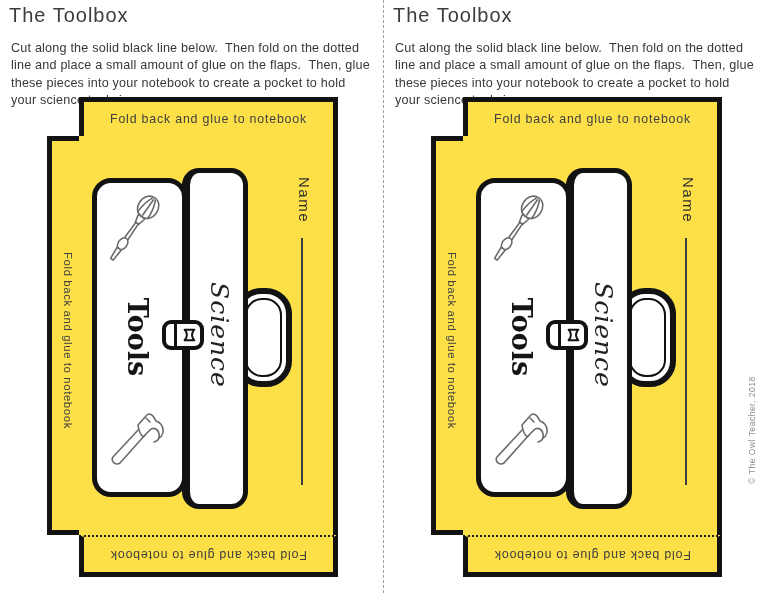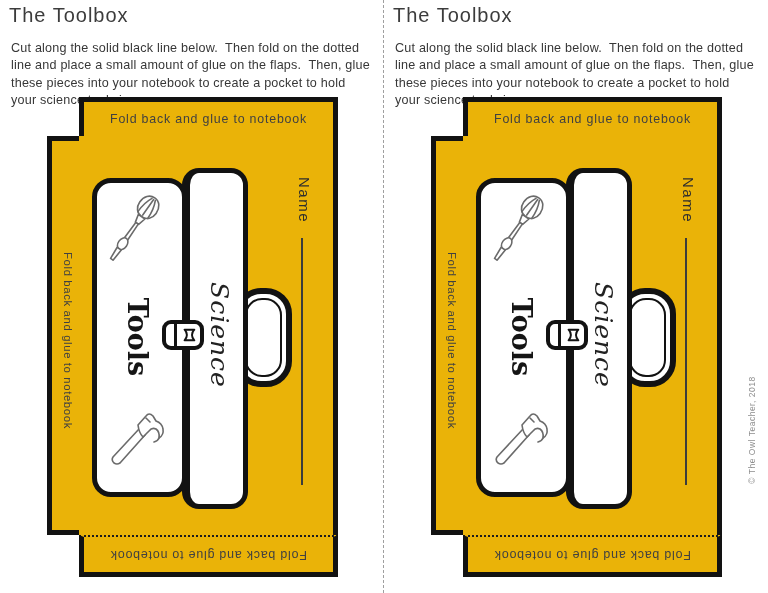--- a/index.html
+++ b/index.html
@@ -12,21 +12,21 @@
   .half.left  { left:0; }
 
   .title { position:absolute; left:9px; top:4px; font-size:20px; font-weight:400;
            color:#3c3c3c; letter-spacing:1px; }
   .instructions { position:absolute; left:11px; top:40px; width:366px;
                   font-size:12.6px; line-height:17.3px; color:#373737;
                   letter-spacing:0.2px; white-space:pre-wrap; }
 
   
   .diagram { position:absolute; inset:0; }
-  .flap, .main-panel { position:absolute; background:#eab308; }
+  .flap, .main-panel { position:absolute; background:#fde047; }
   .flap-top    { left:79px;  top:97px;  width:259px; height:41px;
                  border:5px solid var(--ink); border-bottom:2px dotted #1c1c1c;
                  display:flex; align-items:center; justify-content:center; }
   .flap-left   { left:47px;  top:136px; width:34px;  height:399px;
                  border:5px solid var(--ink); border-right:2px dotted #1c1c1c; }
   .flap-bottom { left:79px;  top:535px; width:259px; height:42px;
                  border:5px solid var(--ink); border-top:2px dotted #1c1c1c;
                  display:flex; align-items:center; justify-content:center; }
   .main-panel  { left:79px;  top:136px; width:259px; height:399px;
                  border-right:5px solid var(--ink); }

